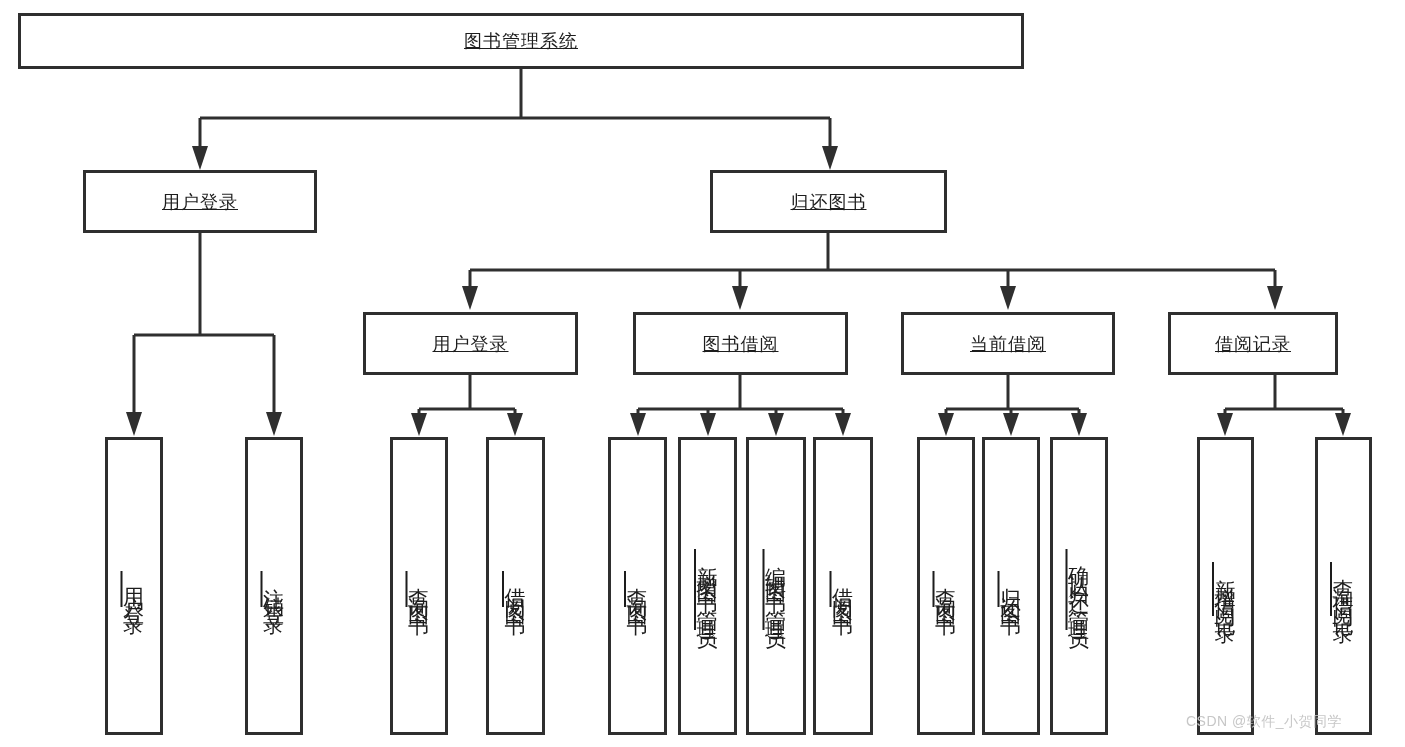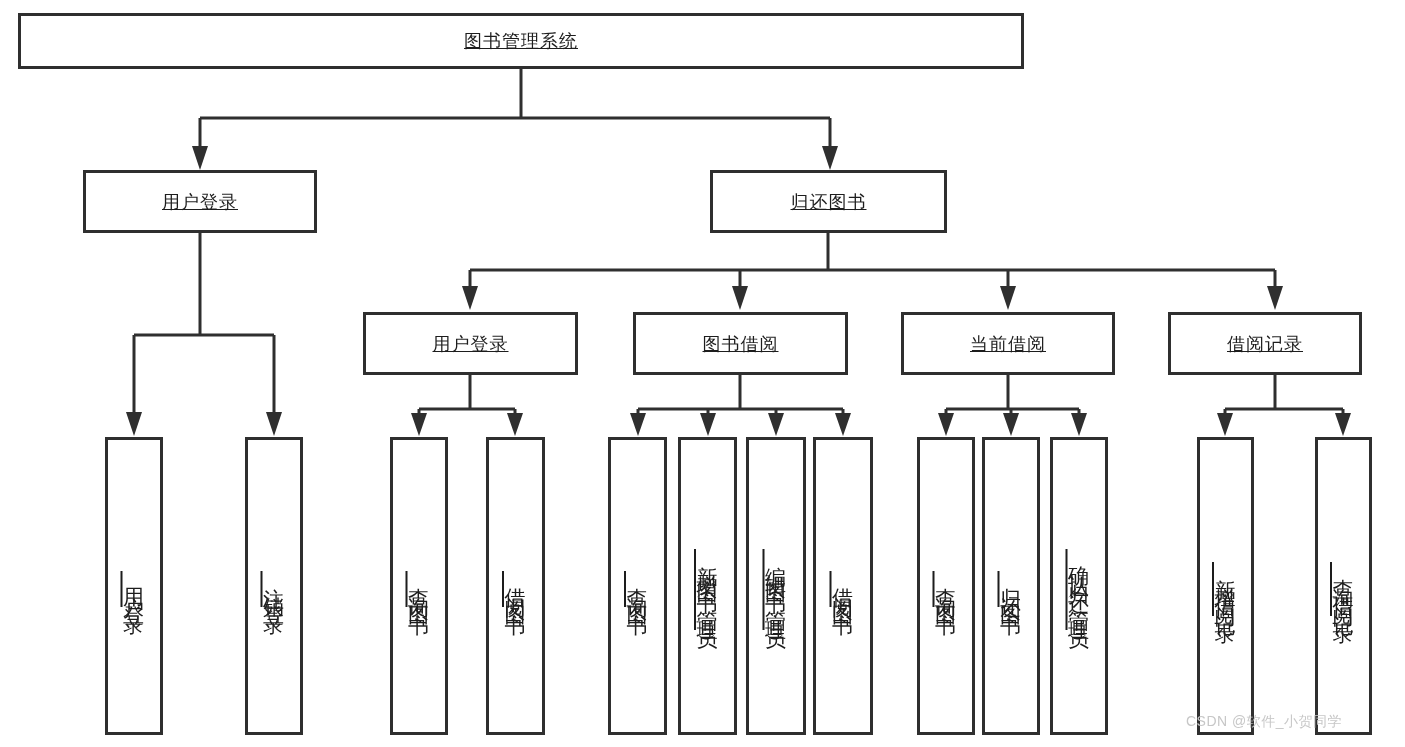--- a/index.html
+++ b/index.html
@@ -128,21 +128,21 @@
   </svg>
 
   <div class="node hnode" style="left:18px; top:13px; width:1006px; height:56px;">图书管理系统</div>
 
   <div class="node hnode" style="left:83px; top:170px; width:234px; height:63px;">用户登录</div>
   <div class="node hnode" style="left:710px; top:170px; width:237px; height:63px;">归还图书</div>
 
   <div class="node hnode" style="left:363px; top:312px; width:215px; height:63px;">用户登录</div>
   <div class="node hnode" style="left:633px; top:312px; width:215px; height:63px;">图书借阅</div>
   <div class="node hnode" style="left:901px; top:312px; width:214px; height:63px;">当前借阅</div>
-  <div class="node hnode" style="left:1168px; top:312px; width:194px; height:63px;text-align:center;">借阅记录</div>
+  <div class="node hnode" style="left:1168px; top:312px; width:170px; height:63px;text-align:center;">借阅记录</div>
 
   <div class="node vnode" style="left:105px; top:437px; width:58px; height:298px;">用户登录</div>
   <div class="node vnode" style="left:245px; top:437px; width:58px; height:298px;">注销登录</div>
 
   <div class="node vnode" style="left:390px; top:437px; width:58px; height:298px;">查询图书</div>
   <div class="node vnode" style="left:486px; top:437px; width:59px; height:298px;">借阅图书</div>
 
   <div class="node vnode" style="left:608px; top:437px; width:59px; height:298px;">查询图书</div>
   <div class="node vnode" style="left:678px; top:437px; width:59px; height:298px;">新增图书（管理员）</div>
   <div class="node vnode" style="left:746px; top:437px; width:60px; height:298px;">编辑图书（管理员）</div>

